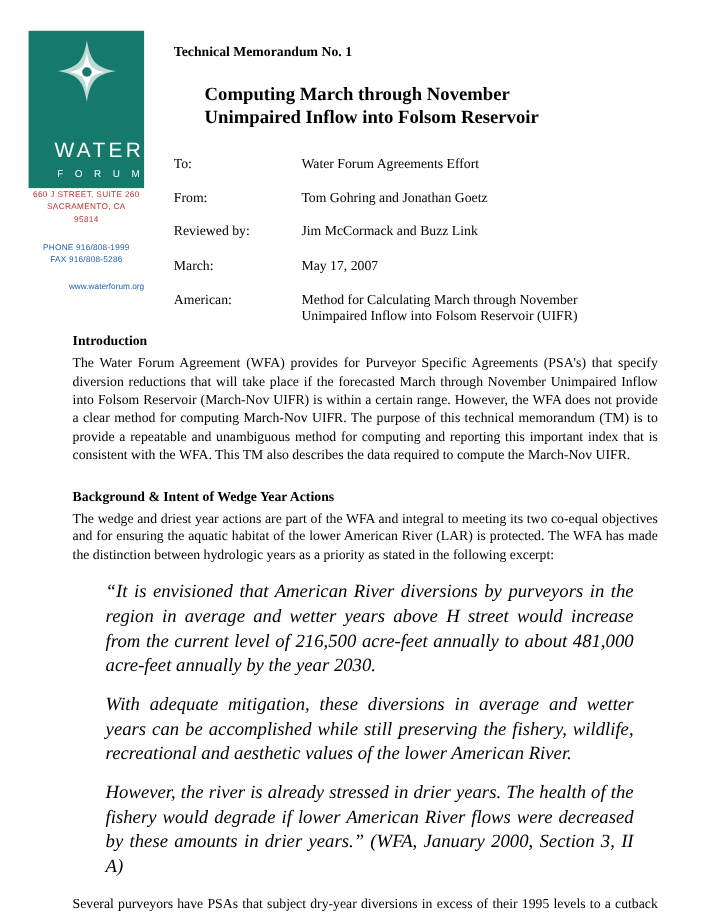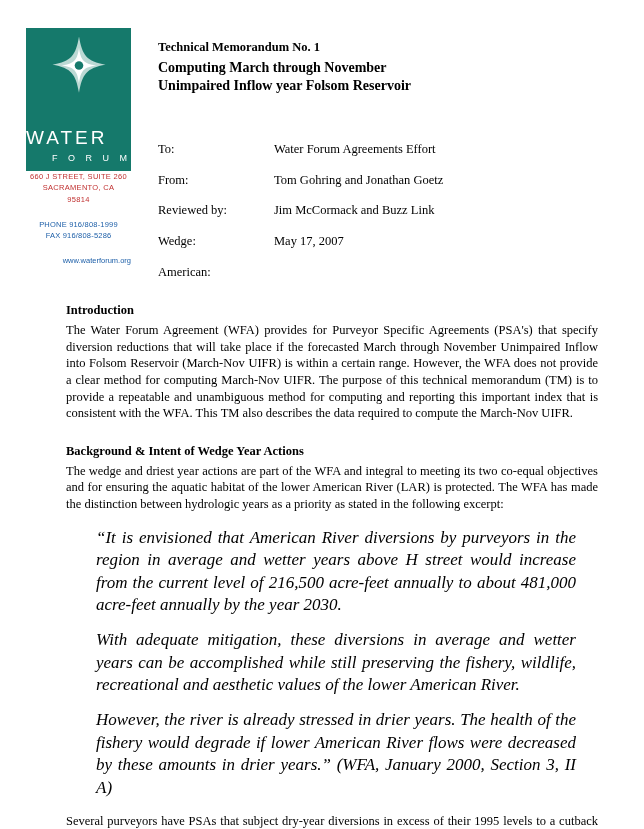--- a/index.html
+++ b/index.html
@@ -39,21 +39,21 @@
     position: absolute;
     left: 50%;
     top: 46px;
     transform: translate(-50%, -50%);
   }
   .logo-wordmark {
     position: absolute;
     left: 0;
     right: 0;
     bottom: 22px;
-    text-align: left;
+    text-align: right;
     color: #ffffff;
     font-family: "Liberation Sans", sans-serif;
     font-size: 19px;
     letter-spacing: 3px;
     font-weight: 400;
     margin-top: 20px;
   }
   .logo-subwordmark {
     position: absolute;
     left: 0;
@@ -95,27 +95,28 @@
   .memo-head {
     position: absolute;
     left: 158px;
     top: 40px;
     width: 440px;
   }
   .memo-title {
     font-family: "Liberation Serif", serif;
     font-weight: bold;
     font-size: 12.5px;
-    margin-bottom: 4px;
+    margin-bottom: 20px;
   }
   .memo-subtitle {
     font-family: "Liberation Serif", serif;
     font-weight: bold;
-    font-size: 14px;
+    font-size: 17px;
     line-height: 1.25;
+    margin-left: 28px;
   }
 
   .memo-fields {
     position: absolute;
     left: 158px;
     top: 142px;
     width: 450px;
   }
   .field-row {
     display: flex;
@@ -191,43 +192,47 @@
 
     <div class="web-block">
       <div>www.waterforum.org</div>
     </div>
   </div>
 
   <div class="memo-head">
     <div class="memo-title">Technical Memorandum No. 1</div>
     <div class="memo-subtitle">
       <div>Computing March through November</div>
-      <div>Unimpaired Inflow year Folsom Reservoir</div>
+      <div>Unimpaired Inflow into Folsom Reservoir</div>
     </div>
   </div>
 
   <div class="memo-fields">
     <div class="field-row">
       <div class="field-label">To:</div>
       <div class="field-value">Water Forum Agreements Effort</div>
     </div>
     <div class="field-row">
       <div class="field-label">From:</div>
       <div class="field-value">Tom Gohring and Jonathan Goetz</div>
     </div>
     <div class="field-row">
       <div class="field-label">Reviewed by:</div>
       <div class="field-value">Jim McCormack and Buzz Link</div>
     </div>
     <div class="field-row">
-      <div class="field-label">Wedge:</div>
+      <div class="field-label">March:</div>
       <div class="field-value">May 17, 2007</div>
     </div>
     <div class="field-row">
       <div class="field-label">American:</div>
+      <div class="field-value">
+        <div>Method for Calculating March through November</div>
+        <div>Unimpaired Inflow into Folsom Reservoir (UIFR)</div>
+      </div>
     </div>
   </div>
 
   <div class="body-col">
 
     <h2 class="section">Introduction</h2>
     <p class="para">The Water Forum Agreement (WFA) provides for Purveyor Specific Agreements (PSA's) that specify diversion reductions that will take place if the forecasted March through November Unimpaired Inflow into Folsom Reservoir (March-Nov UIFR) is within a certain range. However, the WFA does not provide a clear method for computing March-Nov UIFR. The purpose of this technical memorandum (TM) is to provide a repeatable and unambiguous method for computing and reporting this important index that is consistent with the WFA. This TM also describes the data required to compute the March-Nov UIFR.</p>
 
     <div class="spacer-lg"></div>
 

